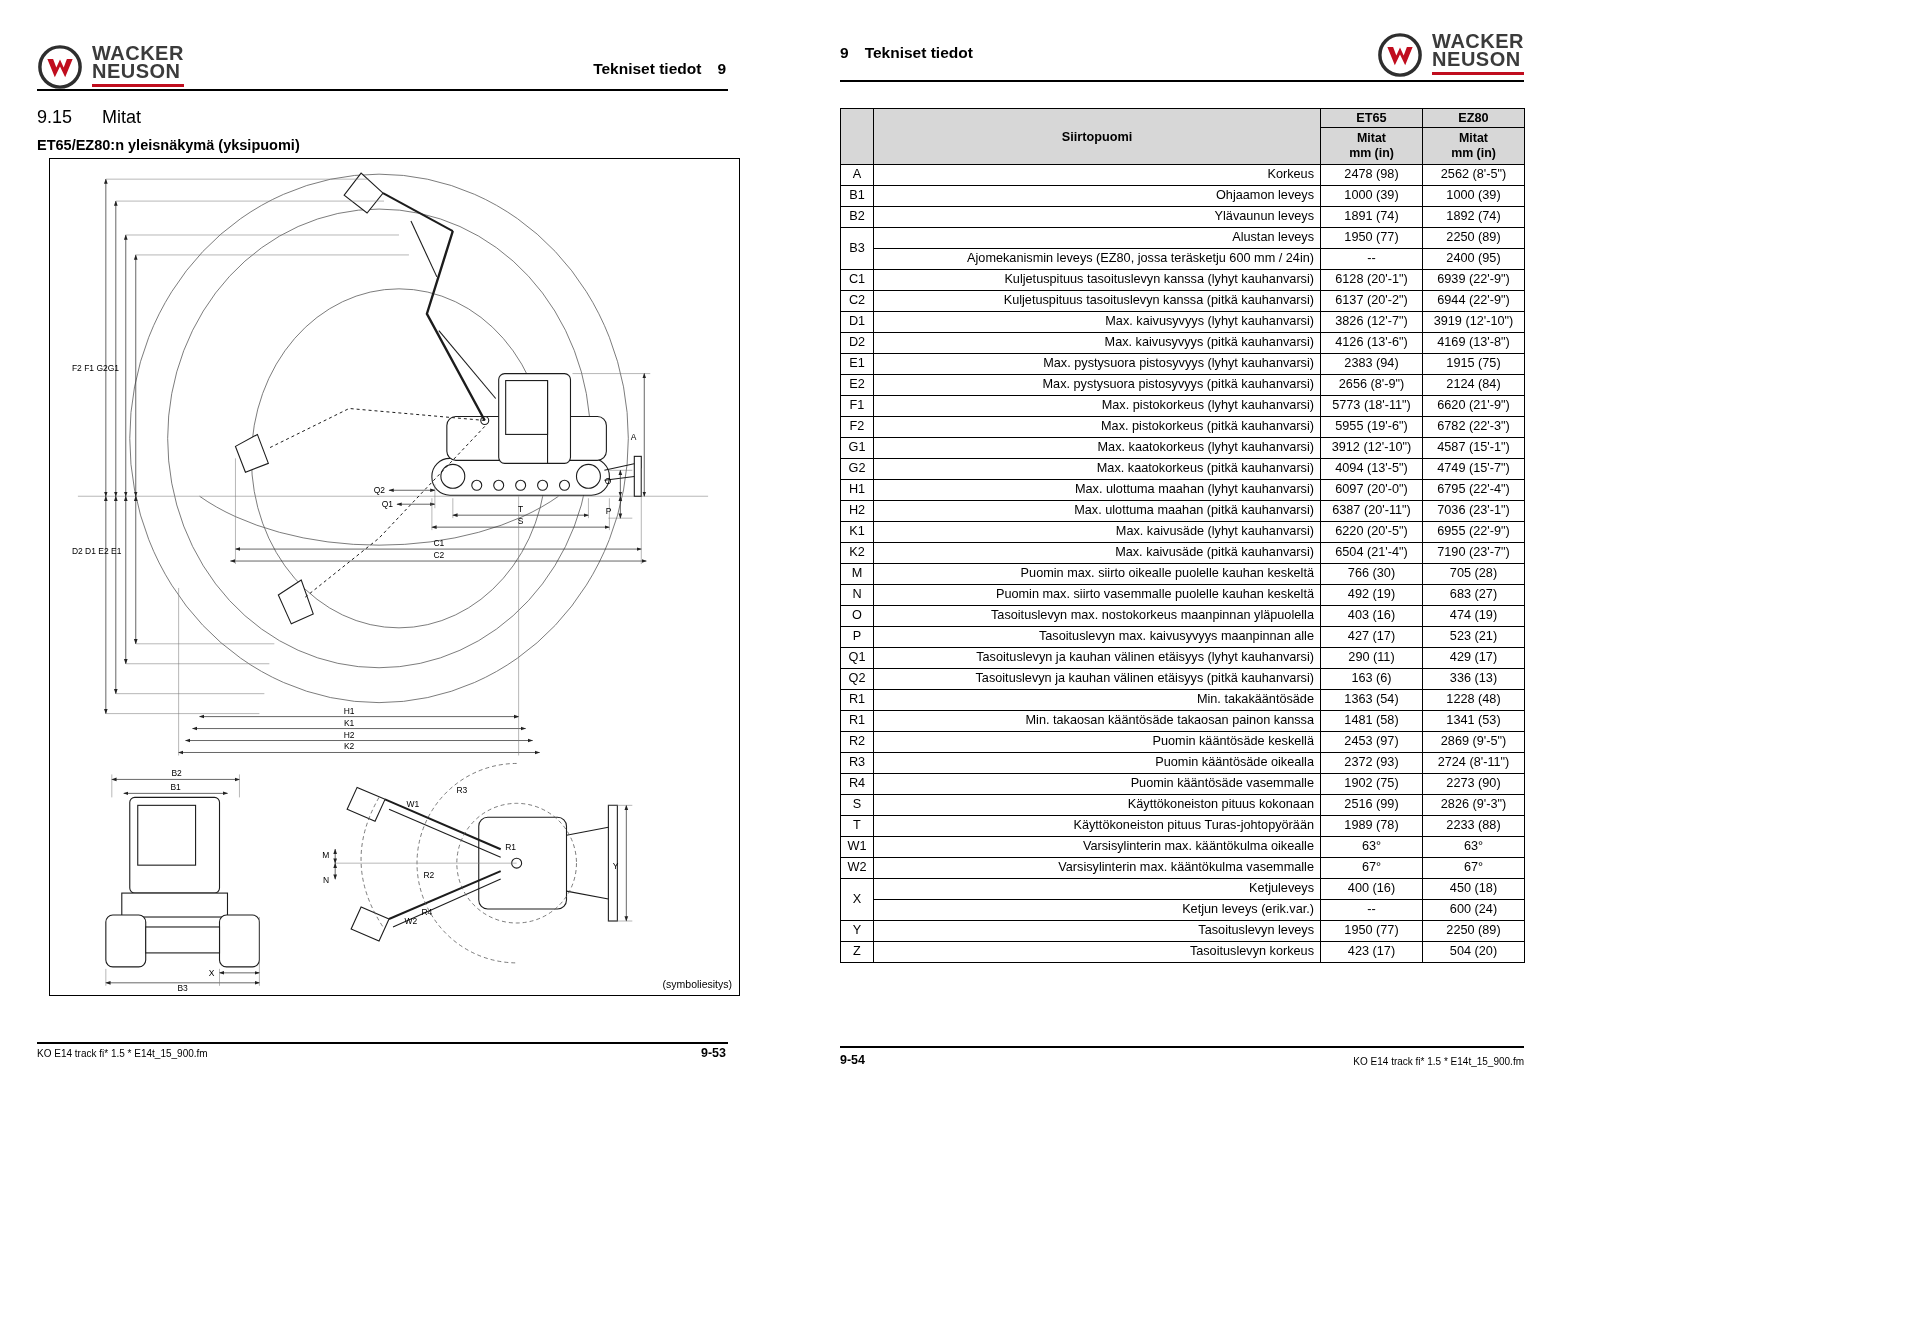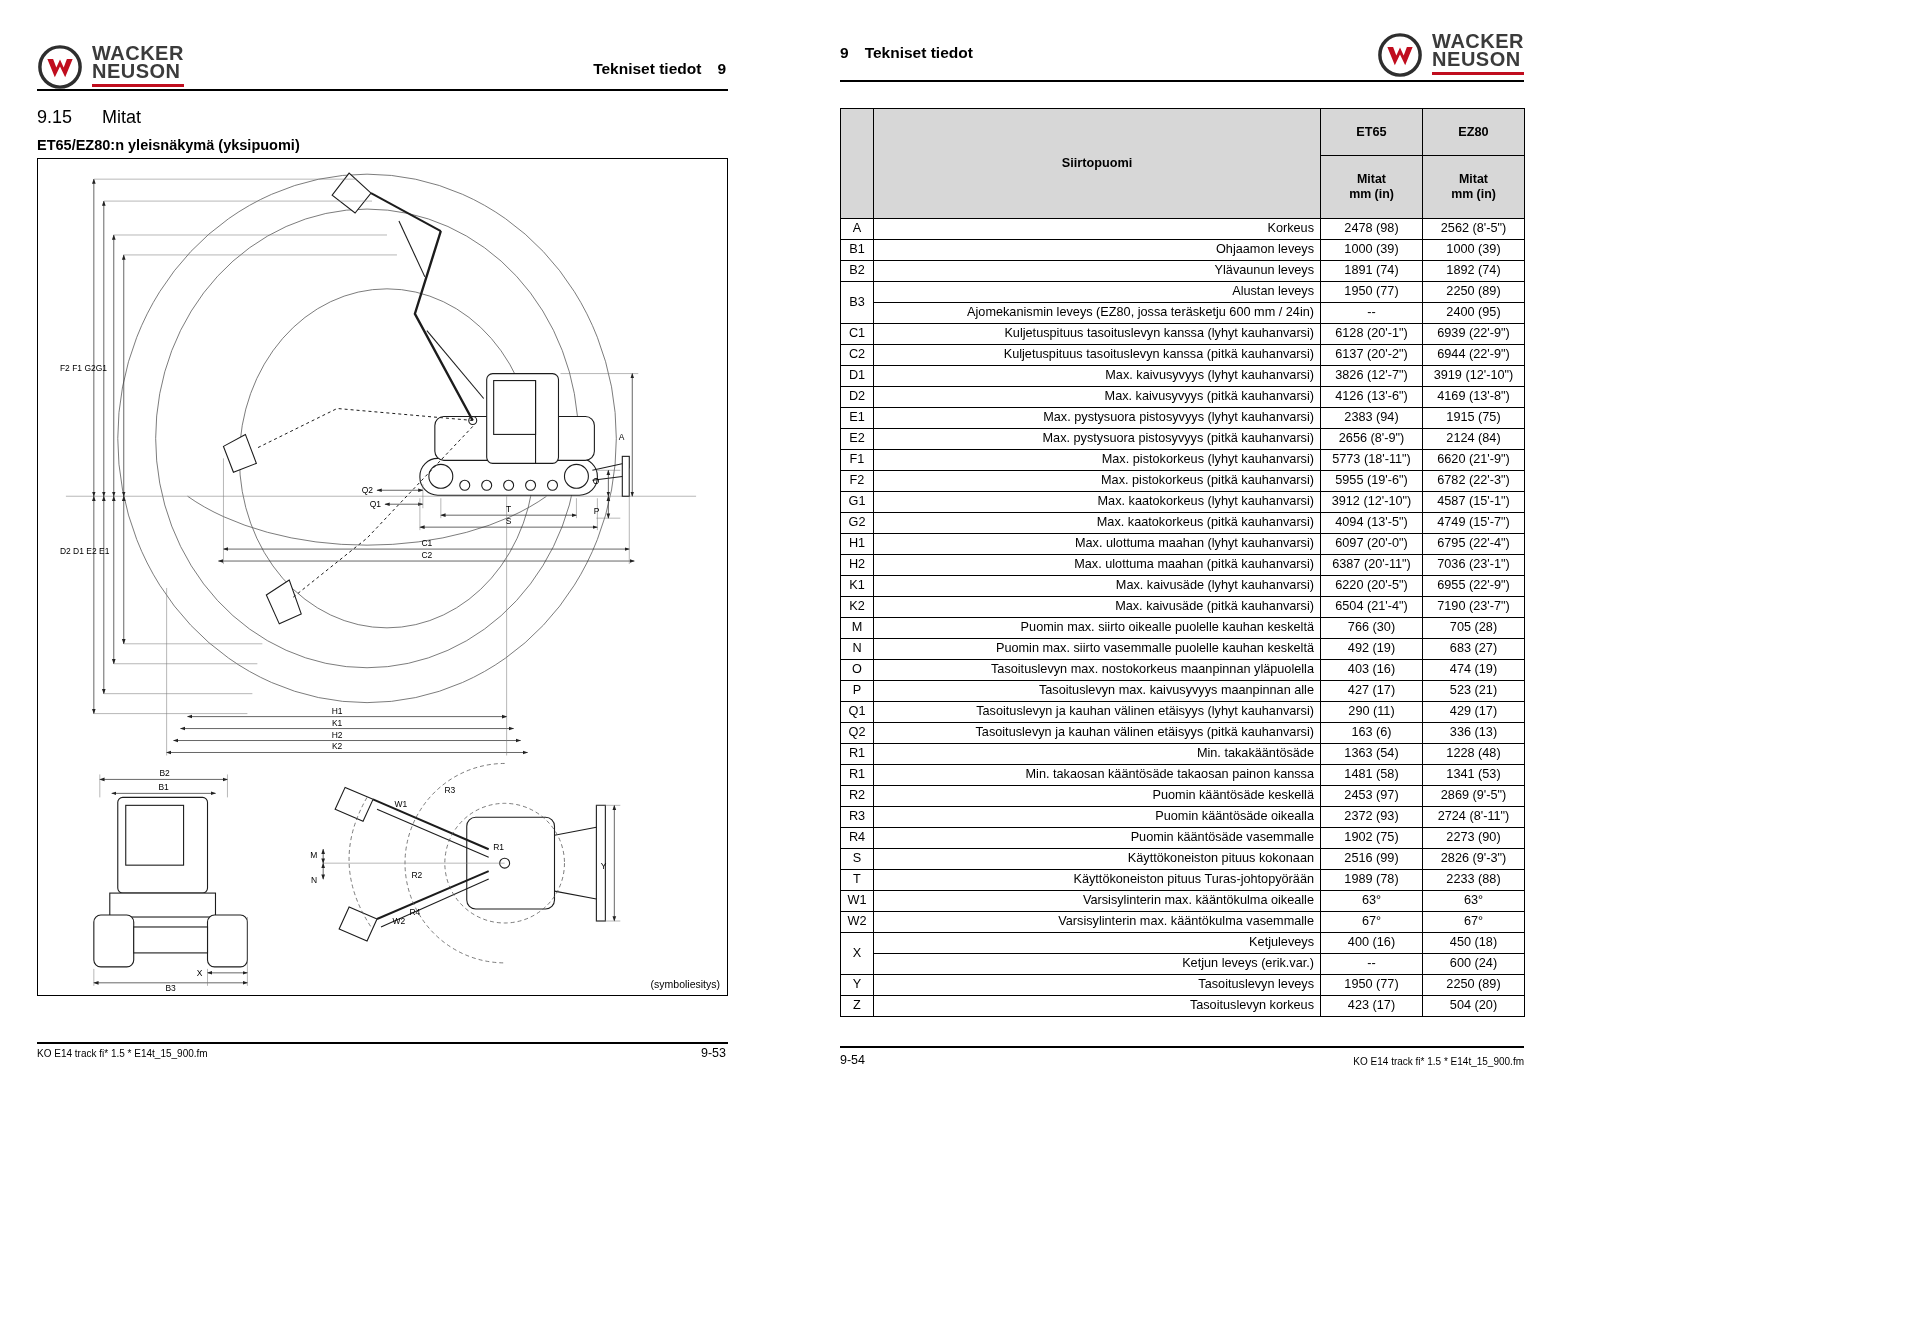--- a/index.html
+++ b/index.html
@@ -22,47 +22,47 @@
   #rule-right{top:80px}
 
   .running-head{position:absolute;font-weight:bold;font-size:15.5px;white-space:nowrap}
   #head-left{right:2px;top:60px}
   #head-right{left:0;top:44px}
   .hgap{display:inline-block;width:16px}
 
   #section-title{position:absolute;top:107px;left:0;font-weight:normal;font-size:18px;display:flex;gap:30px}
   #subtitle{position:absolute;top:137px;left:0;font-weight:bold;font-size:14.5px}
 
-  #figure-box{position:absolute;top:158px;left:0;width:691px;height:838px;border:1.3px solid #000}
+  #figure-box{position:absolute;top:158px;left:12px;width:691px;height:838px;border:1.3px solid #000}
   #figure-box svg{width:100%;height:100%;display:block}
   .fig-caption{position:absolute;right:7px;bottom:5px;font-size:10.5px}
 
   
   .env{fill:none;stroke:#5a5a5a;stroke-width:.8}
   .dim line{stroke:#333;stroke-width:.75;marker-start:url(#ah);marker-end:url(#ah)}
   .dim line.ext{marker-start:none;marker-end:none;stroke:#7a7a7a;stroke-width:.55}
   line.gnd{stroke:#888;stroke-width:.6}
   .dim-label{font-size:8.5px;font-family:"Liberation Sans",sans-serif;fill:#000}
 
   
   #spec-table{position:absolute;top:108px;left:0;border-collapse:collapse;width:684px;table-layout:fixed}
   #spec-table th,#spec-table td{border:1px solid #000;vertical-align:middle;font-size:12.7px}
-  #spec-table thead th{background:#d7d7d7;font-weight:bold;text-align:center;padding:16px 4px}
+  #spec-table thead th{background:#d7d7d7;font-weight:bold;text-align:center;padding:2px 4px}
   #spec-table th.unit{white-space:pre-line;line-height:1.2;height:37px;font-size:12.4px}
   #spec-table tbody td{height:21px;line-height:1.05;padding:1px 4px}
   #spec-table td.key{text-align:center;padding:1px 2px}
   #spec-table td.lbl{text-align:right;padding:1px 6px}
   #spec-table td.val{text-align:center}
 
   
   .footer-rule{position:absolute;left:0;right:0;height:1.6px;background:#000}
   #frule-left{top:1042px}
   #frule-right{top:1046px}
   .footer-file{position:absolute;font-size:10px;white-space:nowrap}
-  .footer-page{position:absolute;font-weight:normal;font-size:12.5px}
+  .footer-page{position:absolute;font-weight:bold;font-size:12.5px}
   #file-left{left:0;top:1048px}
   #page-no-left{right:2px;top:1046px}
   #page-no-right{left:0;top:1053px}
   #file-right{right:0;top:1056px}
 </style>
 </head>
 <body>
 
 <div class="page" id="page-left">
 

